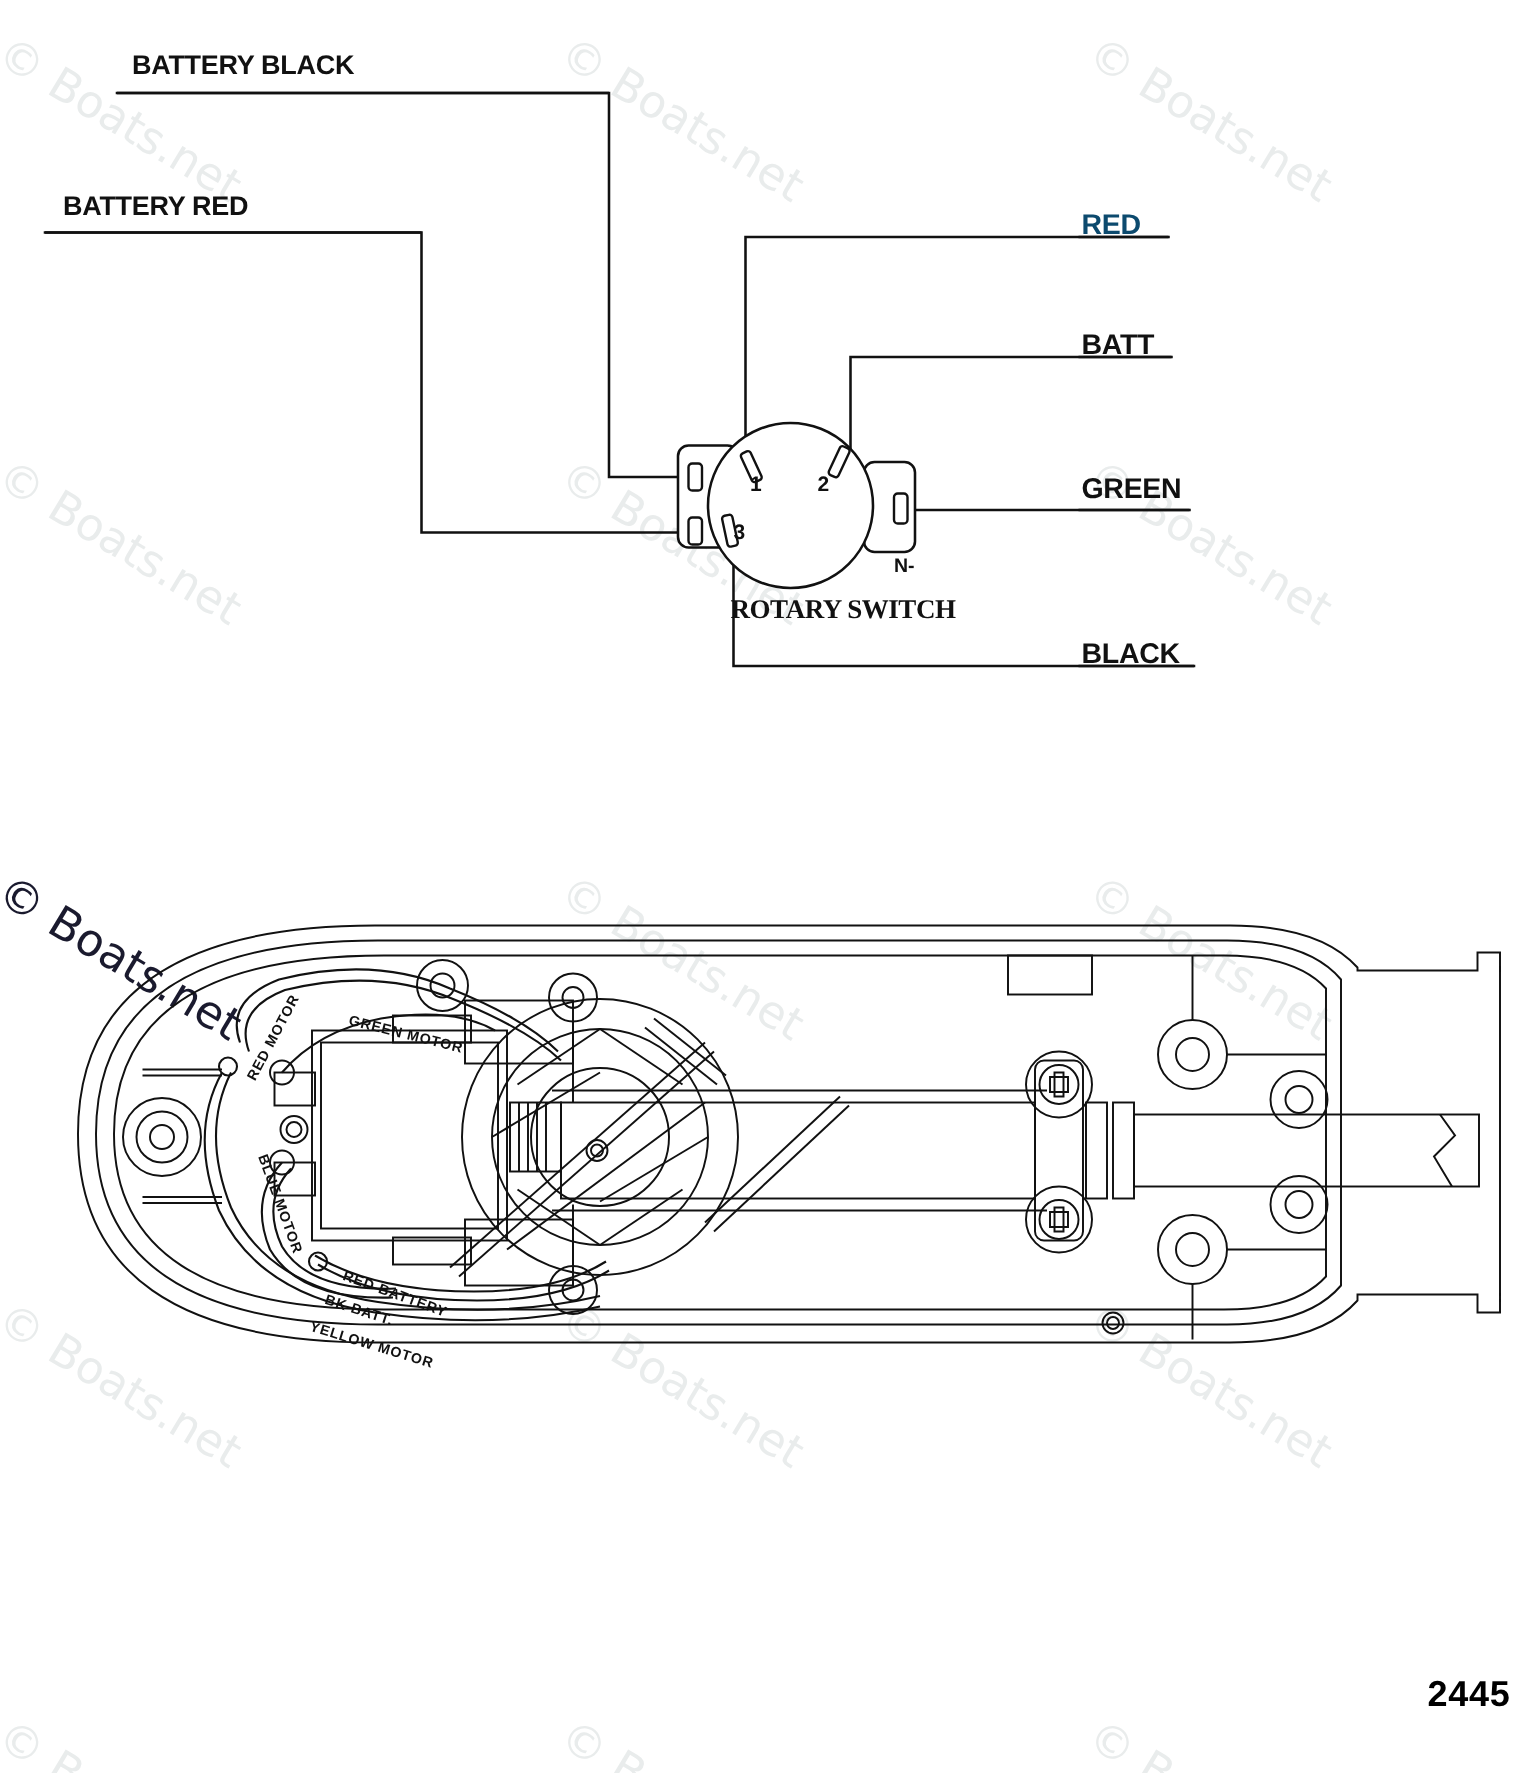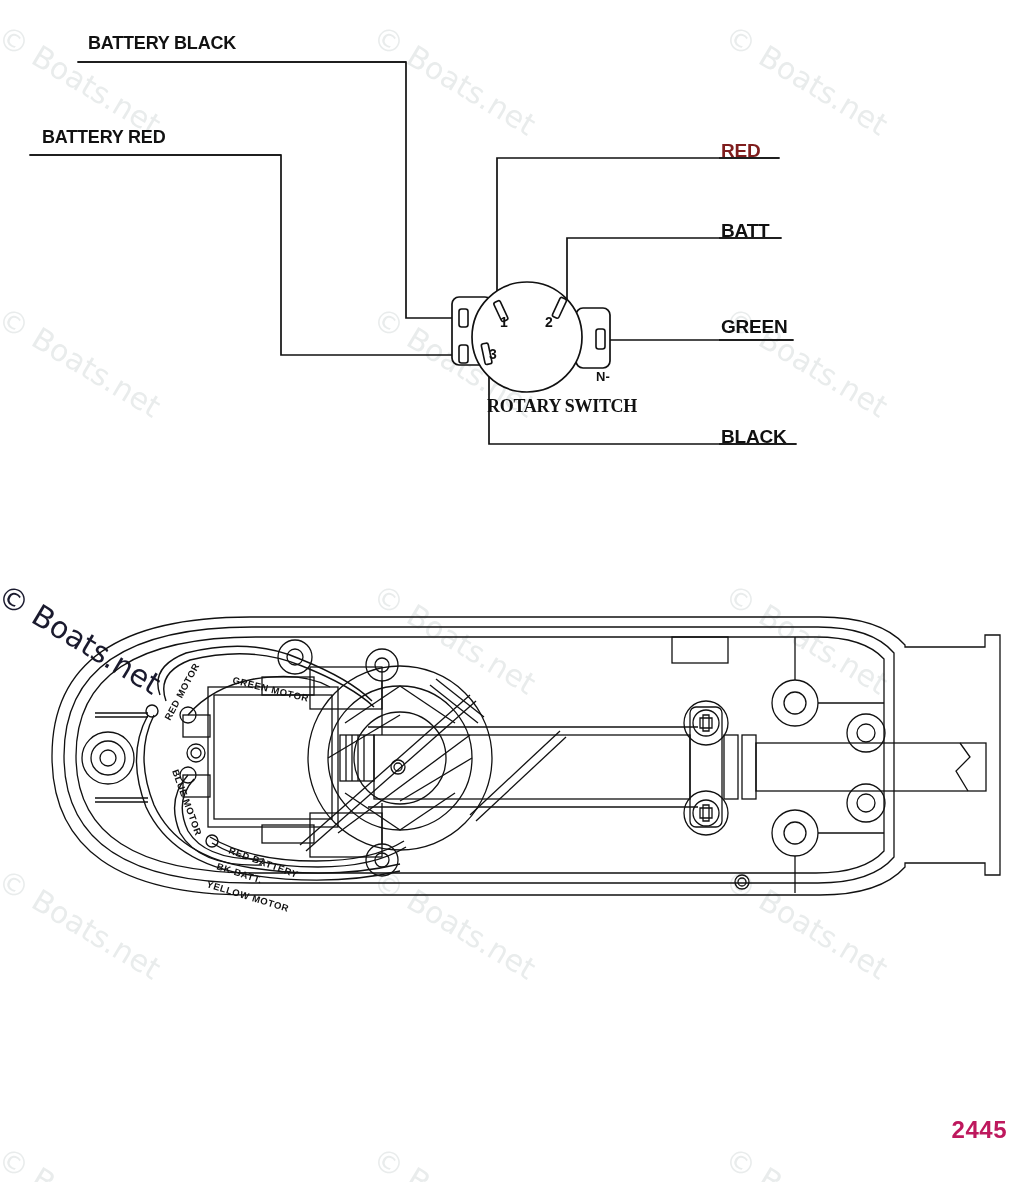--- a/index.html
+++ b/index.html
@@ -5,21 +5,21 @@
   html,body{margin:0;padding:0;background:#ffffff;}
   body{width:1021px;height:1182px;position:relative;overflow:hidden;
        font-family:"Liberation Sans","DejaVu Sans",sans-serif;}
   #sheet{position:absolute;inset:0;width:1021px;height:1182px;}
   .wm{position:absolute;color:#e9ecec;font-size:30px;font-weight:400;
       font-family:"DejaVu Sans",sans-serif;white-space:nowrap;
       transform-origin:0 0;transform:rotate(31deg);user-select:none;}
   .wm.dark{color:#1a1a2e;}
   svg{position:absolute;left:0;top:0;overflow:visible;}
   .pg{position:absolute;right:14px;bottom:38px;font-size:24px;font-weight:bold;
-      letter-spacing:.5px;color:#be185d;font-family:"Liberation Sans",sans-serif;}
+      letter-spacing:.5px;color:#000000;font-family:"Liberation Sans",sans-serif;}
 </style>
 </head>
 <body>
 
 <div id="sheet">
 
   <div id="wm-layer">
       <div class="wm" style="left: 10px; top: 18px;">© Boats.net</div>
       <div class="wm" style="left: 385px; top: 18px;">© Boats.net</div>
       <div class="wm" style="left: 737px; top: 18px;">© Boats.net</div>
@@ -87,21 +87,21 @@
     </g>
   </svg>
 
   <div style="position:absolute;left:88px;top:33px;font-size:18px;font-weight:bold;
               letter-spacing:-.2px;color:#111;">BATTERY BLACK</div>
 
   <div style="position:absolute;left:42px;top:127px;font-size:18px;font-weight:bold;
               letter-spacing:-.2px;color:#111;">BATTERY RED</div>
 
   <div style="position:absolute;left:721px;top:140px;font-size:19px;font-weight:bold;
-              letter-spacing:-.2px;color:#7f1d1d;">RED</div>
+              letter-spacing:-.2px;color:#0c4a6e;">RED</div>
 
   <div style="position:absolute;left:721px;top:220px;font-size:19px;font-weight:bold;
               letter-spacing:-.2px;color:#111;">BATT</div>
 
   <div style="position:absolute;left:721px;top:316px;font-size:19px;font-weight:bold;
               letter-spacing:-.2px;color:#111;">GREEN</div>
 
   <div style="position:absolute;left:721px;top:426px;font-size:19px;font-weight:bold;
               letter-spacing:-.2px;color:#111;">BLACK</div>
 

